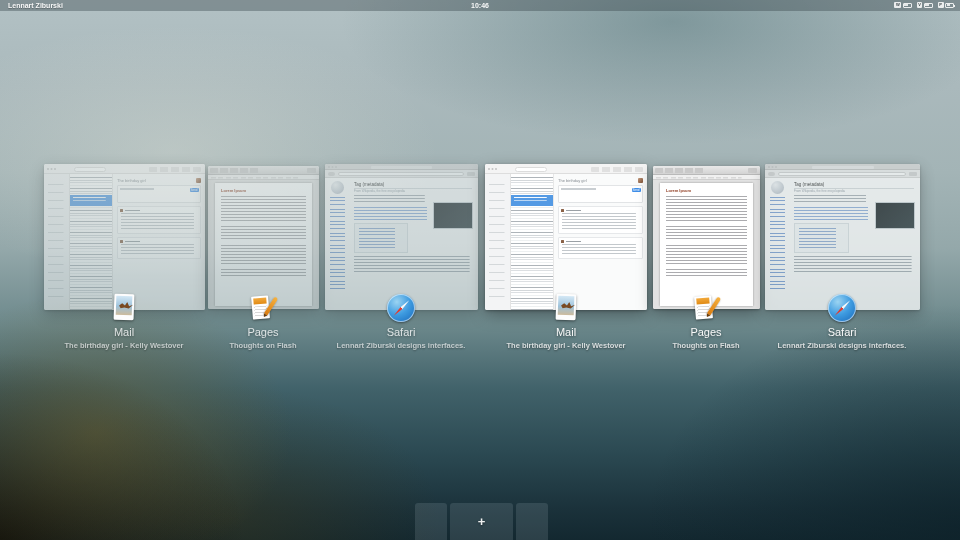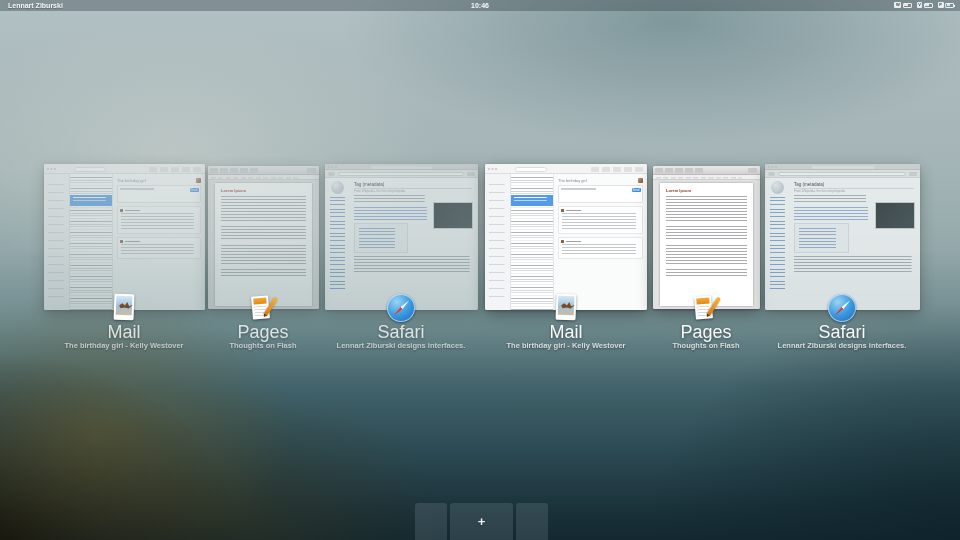--- a/index.html
+++ b/index.html
@@ -167,21 +167,21 @@
     background:radial-gradient(circle at 35% 28%,#9bd4f2,#3e9be0 48%,#1565b8 100%);
     box-shadow:0 1px 2.5px rgba(0,0,0,.45),inset 0 0 0 1px rgba(255,255,255,.55)}
   .saf-needle{position:absolute;left:13.5px;top:4px;width:3px;height:22px;transform:rotate(45deg);
     background:linear-gradient(#f5f7f9 50%,#e33b2e 50%);
     clip-path:polygon(50% 0,100% 50%,50% 100%,0 50%)}
 
   
   .ws-label{position:absolute;top:325px;width:220px;text-align:center;color:#fff}
   .ws-label.dim-label{opacity:.82}
   .l1{left:14px}.l2{left:153px}.l3{left:291px}.l4{left:456px}.l5{left:596px}.l6{left:732px}
-  .ws-name{font-size:18px;font-weight:400;line-height:14px;color:rgba(255,255,255,.96);
+  .ws-name{font-size:11px;font-weight:400;line-height:14px;color:rgba(255,255,255,.96);
     text-shadow:0 1px 3px rgba(0,0,0,.45)}
   .ws-title{font-size:7.5px;font-weight:bold;margin-top:1.5px;color:rgba(255,255,255,.78);
     text-shadow:0 1px 2px rgba(0,0,0,.45)}
 
   
   .handle{position:absolute;top:503px;height:37px;background:rgba(214,232,238,.13);
     border-radius:3px 3px 0 0}
   .h-left{left:415px;width:32px}
   .h-right{left:516px;width:32px}
   .add-btn{position:absolute;left:450px;top:503px;width:63px;height:37px;

